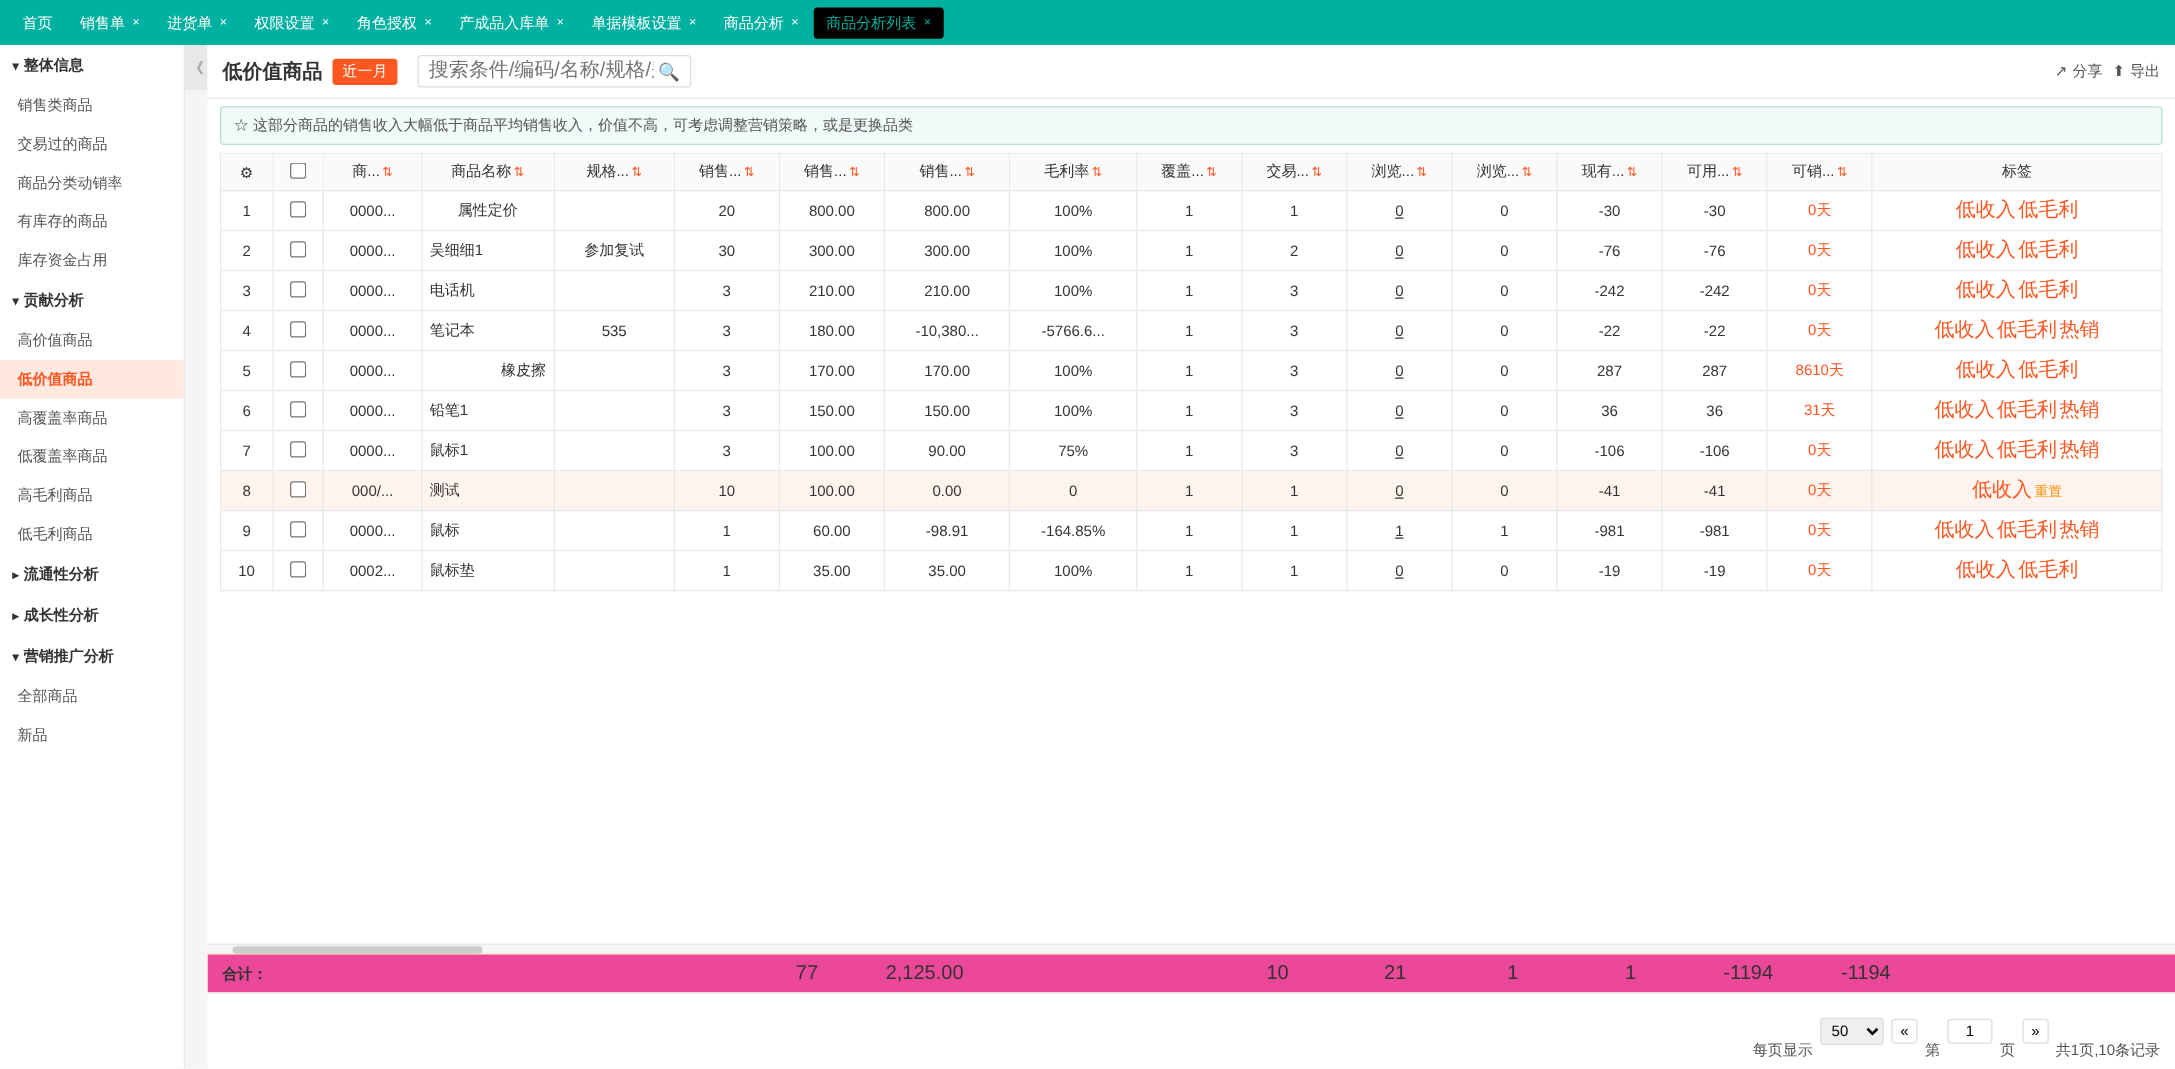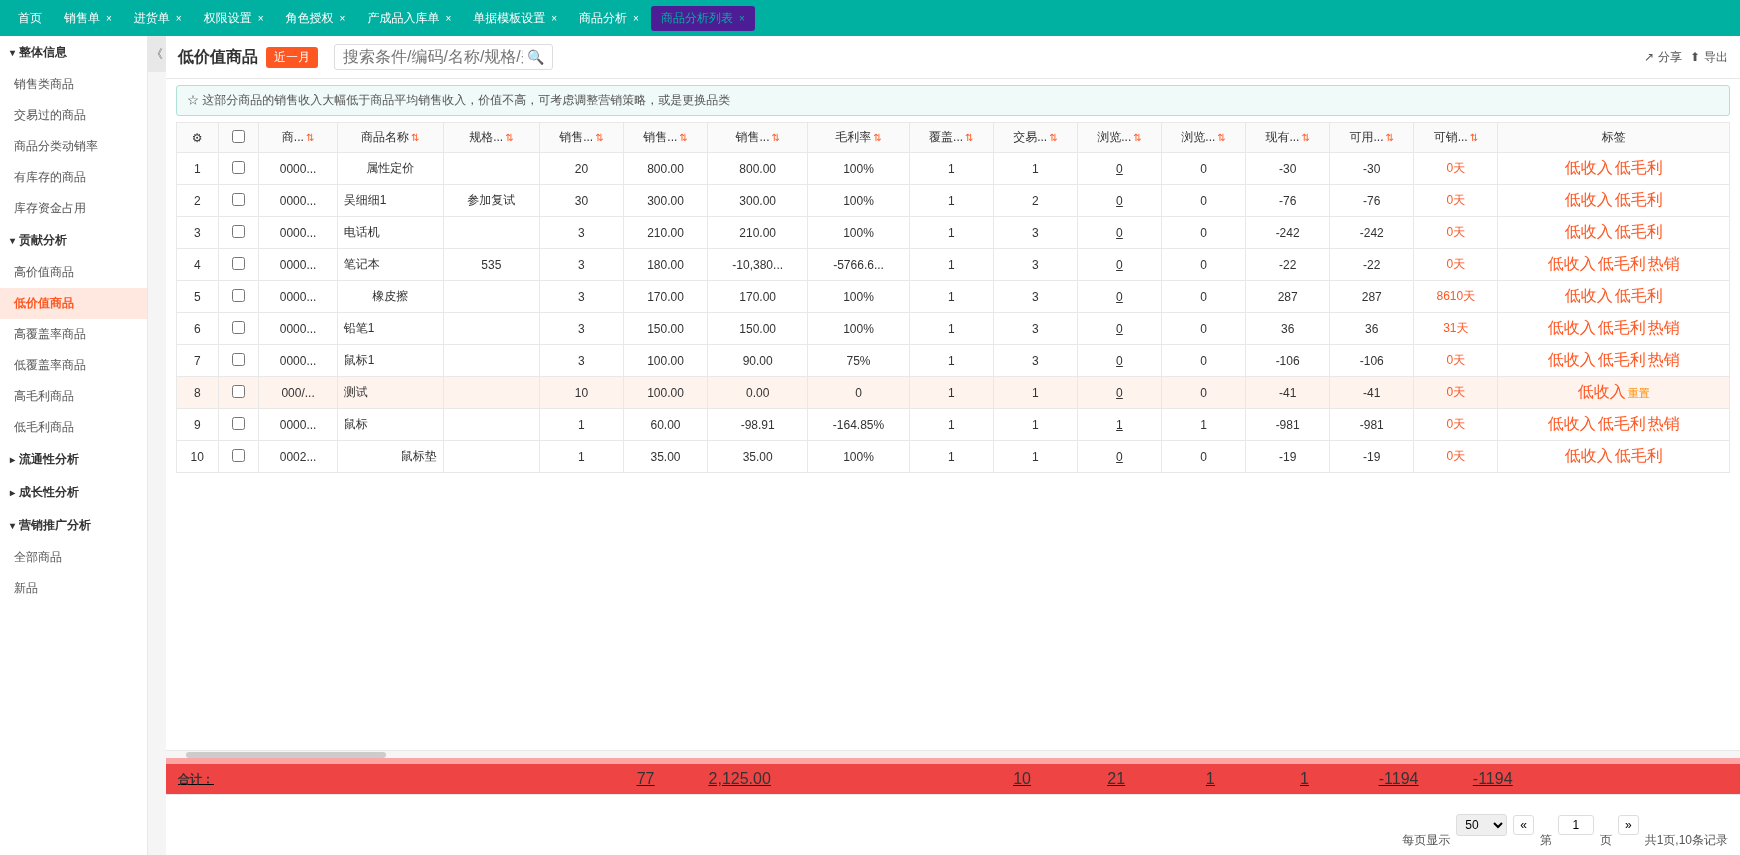--- a/index.html
+++ b/index.html
@@ -18,21 +18,21 @@
       color: #fff;
       padding: 4px 10px;
       border-radius: 3px;
       cursor: pointer;
       white-space: nowrap;
       display: flex;
       align-items: center;
       gap: 4px;
       font-size: 13px;
     }
-    .nav-item.active { background: #4c1d95; color: #00b0a0; }
+    .nav-item.active { background: #000000; color: #00b0a0; }
     .nav-item .close-x { font-size: 10px; color: inherit; margin-left: 2px; }
 
     
     .main-layout {
       display: flex;
       height: calc(855px - 36px);
       overflow: hidden;
     }
 
     
@@ -171,27 +171,26 @@
       color: #333;
       white-space: nowrap;
     }
     tbody tr.highlight { background: #fff3ee; }
     .tag-red { color: #ff5722; font-size: 16px; margin: 0 1px; }
     .tag-orange { color: #ff8c00; font-size: 11px; margin: 0 1px; }
     .underline { text-decoration: underline; cursor: pointer; }
 
     
     .table-footer {
-      border-top: 6px solid #fca5a5;
+      border-top: 1px solid #fca5a5;
       padding: 6px 12px;
       display: flex;
       align-items: center;
-      background: #ef4444;
+      background: #ec4899;
       gap: 8px;
-      text-decoration: underline;
     }
     .footer-label { color: #333; font-weight: bold; }
     .footer-cells {
       display: flex;
       flex: 1;
       gap: 0;
     }
     .footer-cell {
       flex: 1;
       text-align: center;
@@ -542,21 +541,21 @@
       <td>0</td>
       <td>-22</td>
       <td>-22</td>
       <td style="color:#ff5722">0天</td>
       <td><span class="tag-red">低收入</span><span class="tag-red">低毛利</span><span class="tag-red">热销</span></td>
     </tr>
             <tr>
       <td>5</td>
       <td><input type="checkbox" style=""></td>
       <td>0000...</td>
-      <td style="text-align:center">橡皮擦</td>
+      <td style="text-align:right">橡皮擦</td>
       <td></td>
       <td>3</td>
       <td>170.00</td>
       <td>170.00</td>
       <td>100%</td>
       <td>1</td>
       <td>3</td>
       <td><span class="underline">0</span></td>
       <td>0</td>
       <td>287</td>
@@ -637,21 +636,21 @@
       <td>1</td>
       <td>-981</td>
       <td>-981</td>
       <td style="color:#ff5722">0天</td>
       <td><span class="tag-red">低收入</span><span class="tag-red">低毛利</span><span class="tag-red">热销</span></td>
     </tr>
             <tr>
       <td>10</td>
       <td><input type="checkbox" style=""></td>
       <td>0002...</td>
-      <td style="text-align:right">鼠标垫</td>
+      <td style="text-align:left">鼠标垫</td>
       <td></td>
       <td>1</td>
       <td>35.00</td>
       <td>35.00</td>
       <td>100%</td>
       <td>1</td>
       <td>1</td>
       <td><span class="underline">0</span></td>
       <td>0</td>
       <td>-19</td>

